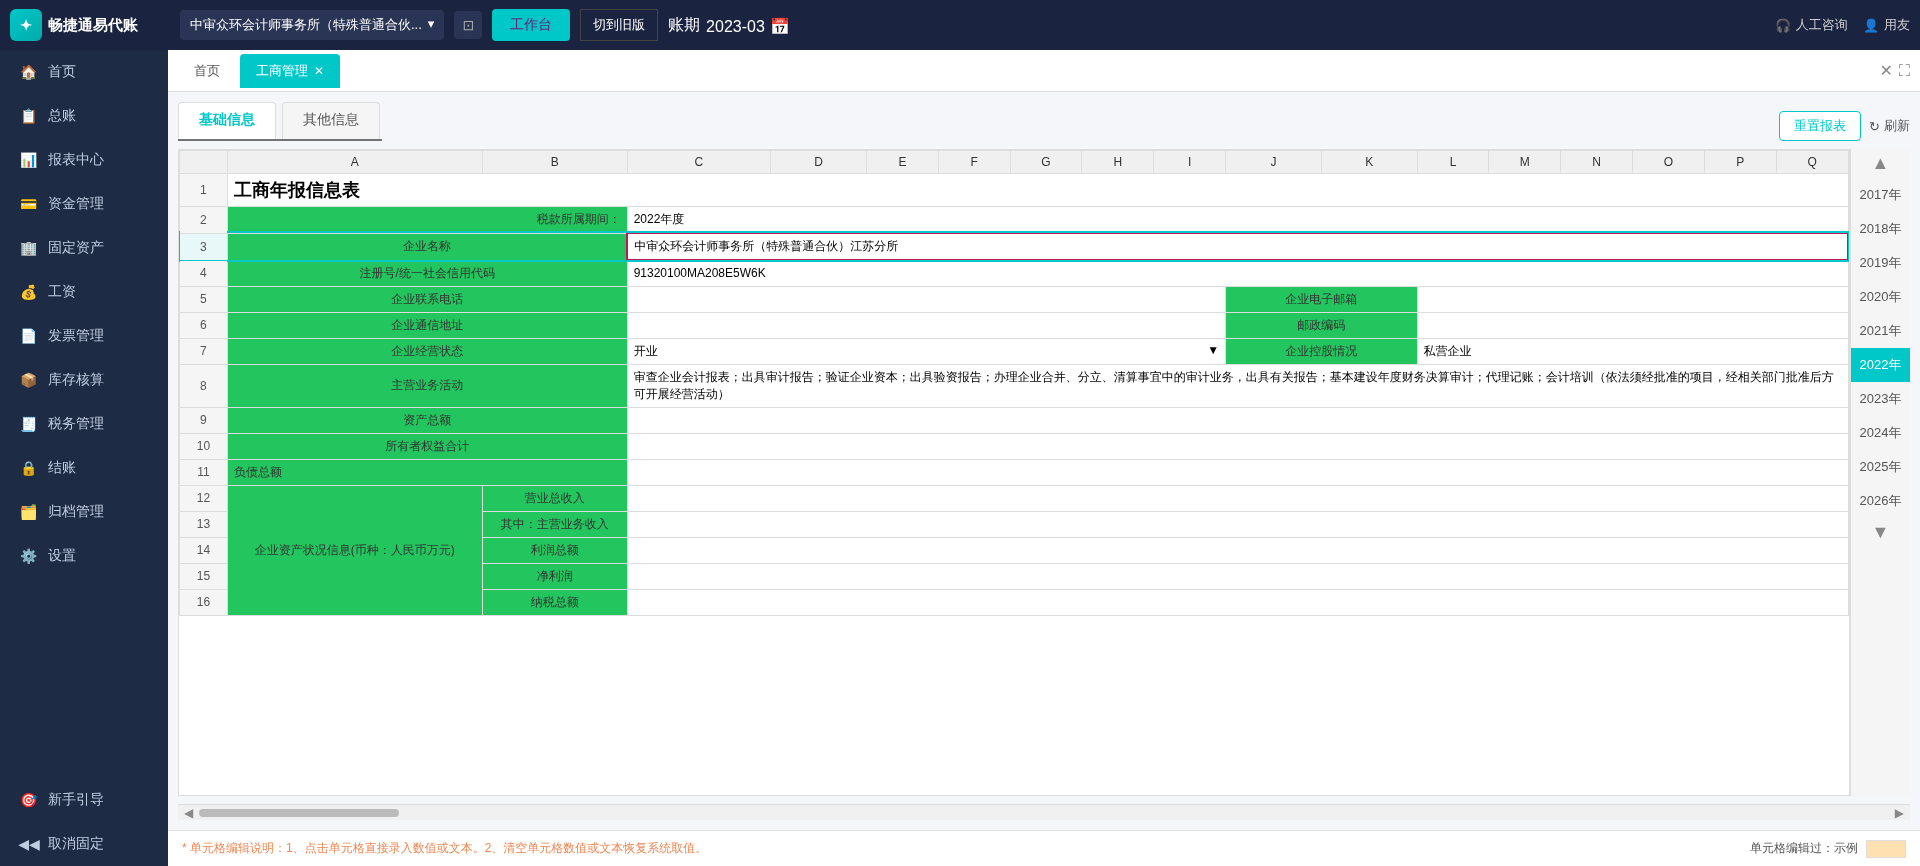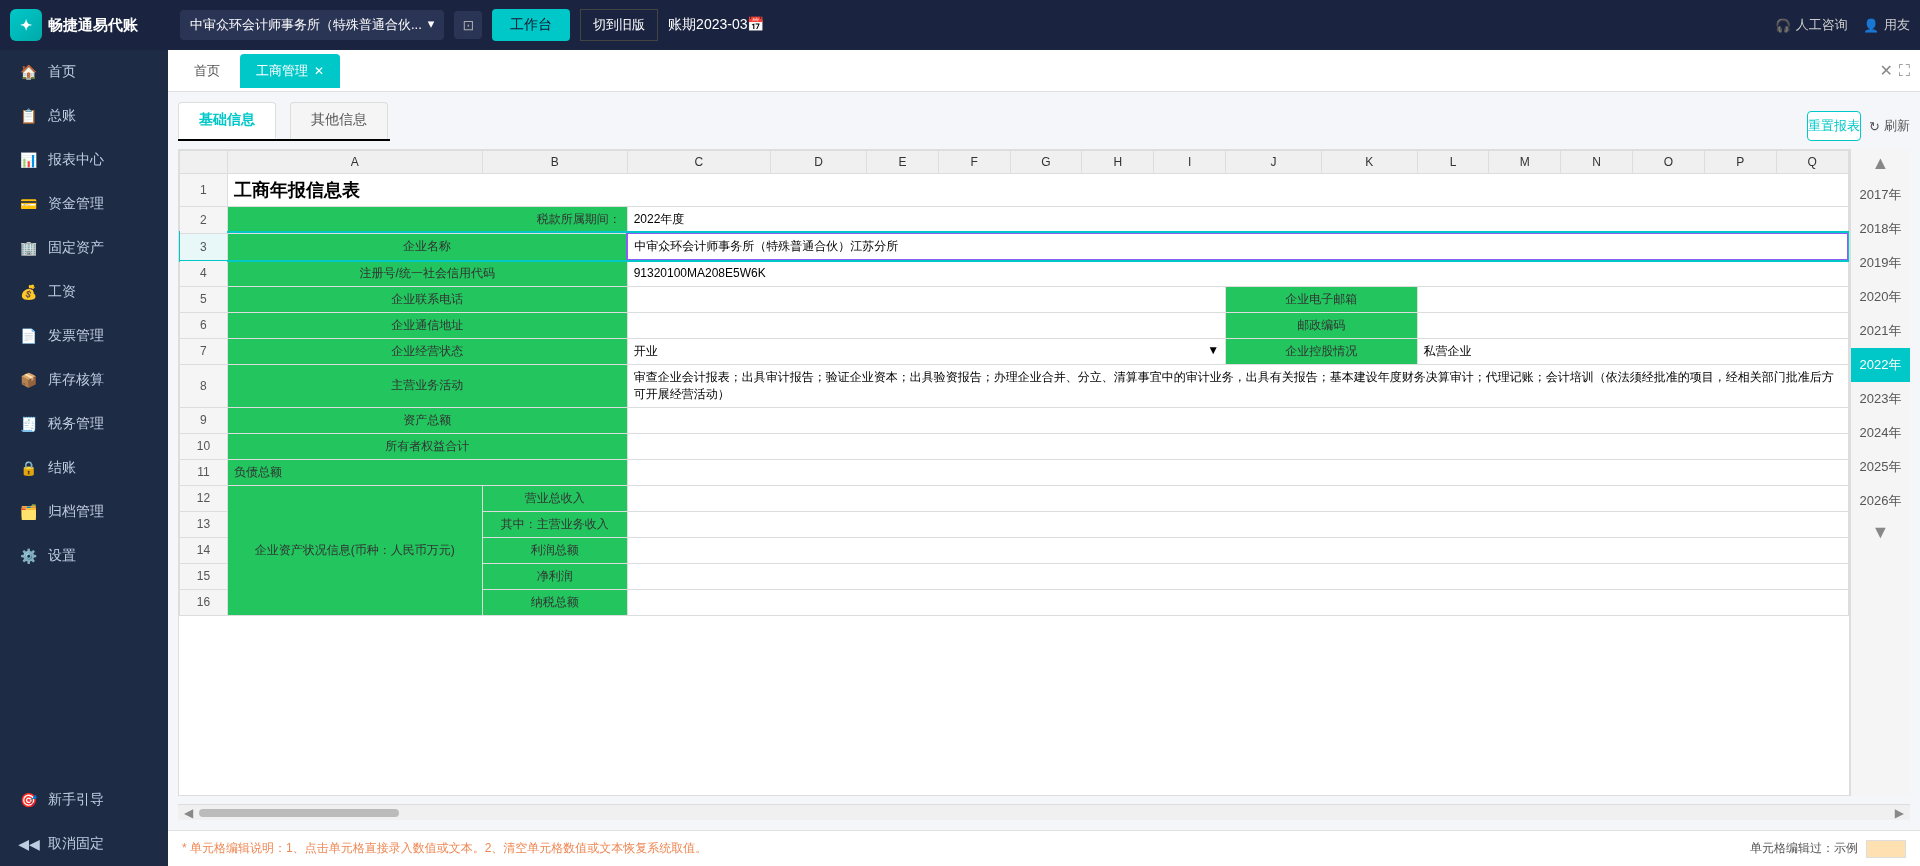--- a/index.html
+++ b/index.html
@@ -5,23 +5,23 @@
     * { box-sizing: border-box; margin: 0; padding: 0; }
     body { font-family: 'Microsoft YaHei', Arial, sans-serif; font-size: 13px; background: #f0f2f5; display: flex; flex-direction: column; height: 866px; overflow: hidden; }
 
     
     .topbar { height: 50px; background: #1a2340; display: flex; align-items: center; padding: 0 10px; gap: 10px; flex-shrink: 0; }
     .logo { display: flex; align-items: center; gap: 6px; color: #fff; font-size: 15px; font-weight: bold; width: 160px; }
     .logo-icon { width: 32px; height: 32px; background: linear-gradient(135deg, #00c8c8, #00aaaa); border-radius: 6px; display: flex; align-items: center; justify-content: center; color: white; font-size: 14px; }
     .company-selector { background: #2a3454; color: #fff; border: none; border-radius: 4px; padding: 6px 10px; font-size: 13px; display: flex; align-items: flex-start; gap: 6px; cursor: pointer; min-width: 200px; }
     .company-selector span { color: #fff; }
     .copy-btn { background: #2a3454; border: none; border-radius: 4px; color: #aaa; padding: 6px 8px; cursor: pointer; font-size: 14px; }
-    .workbench-btn { background: #00c8c8; color: #0f172a; border: none; border-radius: 4px; padding: 7px 18px; font-size: 14px; cursor: pointer; }
+    .workbench-btn { background: #00c8c8; color: #701a75; border: none; border-radius: 4px; padding: 7px 18px; font-size: 14px; cursor: pointer; }
     .old-version-btn { background: transparent; color: #fff; border: 1px solid #444; border-radius: 0; padding: 6px 12px; cursor: pointer; font-size: 13px; }
-    .period-info { color: #fff; font-size: 14px; display: flex; align-items: flex-start; }
+    .period-info { color: #fff; font-size: 16px; display: flex; align-items: flex-end; gap: 6px; }
     .calendar-icon { color: #00c8c8; }
     .spacer { flex: 1; }
     .top-right { display: flex; align-items: center; gap: 16px; color: #ccc; font-size: 13px; }
     .top-right .service { display: flex; align-items: center; gap: 4px; cursor: pointer; }
     .top-right .user { display: flex; align-items: center; gap: 4px; cursor: pointer; }
 
     
     .main-layout { display: flex; flex: 1; overflow: hidden; }
 
     
@@ -37,27 +37,27 @@
     .tabs-bar { background: #fff; border-bottom: 1px solid #e0e0e0; display: flex; align-items: center; padding: 0 10px; height: 42px; gap: 4px; flex-shrink: 0; }
     .tab { padding: 8px 16px; cursor: pointer; font-size: 13px; color: #555; border-radius: 4px 4px 0 0; display: flex; align-items: center; gap: 6px; }
     .tab.active { background: #00c8c8; color: #fff; }
     .tab-close { font-size: 12px; cursor: pointer; }
     .tab-home { color: #555; }
 
     
     .inner-content { flex: 1; display: flex; flex-direction: column; overflow: hidden; padding: 10px; gap: 8px; }
 
     
-    .sub-tabs { display: flex; gap: 12px; border-bottom: 2px solid #000000; flex-shrink: 0; }
+    .sub-tabs { display: flex; gap: 4px; border-bottom: 2px solid #737373; flex-shrink: 0; }
     .sub-tab { padding: 8px 20px; cursor: pointer; font-size: 14px; color: #555; border: 1px solid #ddd; border-bottom: none; background: #f5f5f5; margin-right: 2px; border-radius: 4px 4px 0 0; }
     .sub-tab.active { background: #fff; color: #00c8c8; border-bottom: 2px solid #fff; font-weight: bold; }
 
     
     .toolbar-row { display: flex; align-items: center; justify-content: flex-end; gap: 8px; flex-shrink: 0; }
-    .reset-btn { background: #fff; color: #00c8c8; border: 1px solid #00c8c8; border-radius: 4px; padding: 5px 0; cursor: pointer; font-size: 13px; }
+    .reset-btn { background: #fff; color: #00c8c8; border: 1px solid #00c8c8; border-radius: 4px; padding: 5px 14px; cursor: pointer; font-size: 13px; }
     .refresh-btn { background: transparent; color: #555; border: none; cursor: pointer; font-size: 13px; display: flex; align-items: center; gap: 4px; }
 
     
     .table-wrapper { flex: 1; overflow: auto; background: #fff; border: 1px solid #ddd; position: relative; }
 
     
     .spreadsheet { border-collapse: collapse; font-size: 12px; min-width: 100%; }
     .spreadsheet th, .spreadsheet td { border: 1px solid #ddd; padding: 4px 6px; white-space: nowrap; }
     .spreadsheet thead th { background: #f0f0f0; text-align: center; font-weight: normal; color: #333; position: sticky; top: 0; z-index: 2; min-width: 40px; }
     .spreadsheet .row-num { background: #f5f5f5; text-align: center; color: #555; min-width: 32px; position: sticky; left: 0; z-index: 1; }
@@ -254,21 +254,21 @@
 
               <tr>
                 <td class="row-num">2</td>
                 <td colspan="2" class="label-cell center" style="text-align:right;">税款所属期间：</td>
                 <td colspan="15">2022年度</td>
               </tr>
 
               <tr style="outline:2px solid #00c8c8;">
                 <td class="row-num" style="background:#e8f8f8;">3</td>
                 <td colspan="2" class="label-cell center">企业名称</td>
-                <td colspan="15" style="border:2px solid #8b5cf6;">中审众环会计师事务所（特殊普通合伙）江苏分所</td>
+                <td colspan="15" style="border:2px solid #be185d;">中审众环会计师事务所（特殊普通合伙）江苏分所</td>
               </tr>
 
               <tr>
                 <td class="row-num">4</td>
                 <td colspan="2" class="label-cell center">注册号/统一社会信用代码</td>
                 <td colspan="15">91320100MA208E5W6K</td>
               </tr>
 
               <tr>
                 <td class="row-num">5</td>

